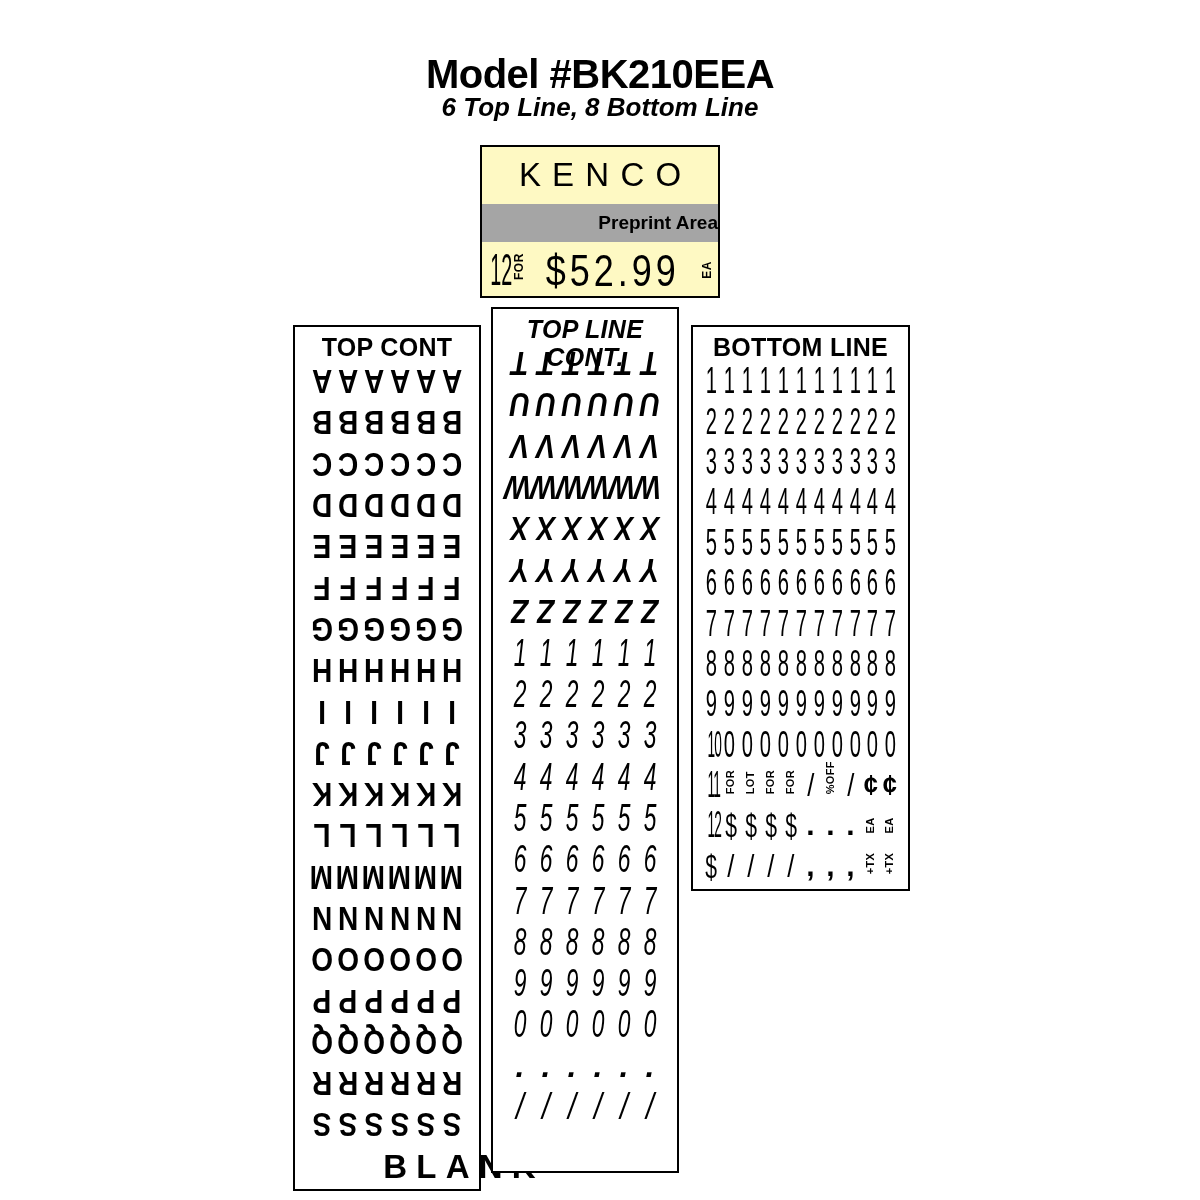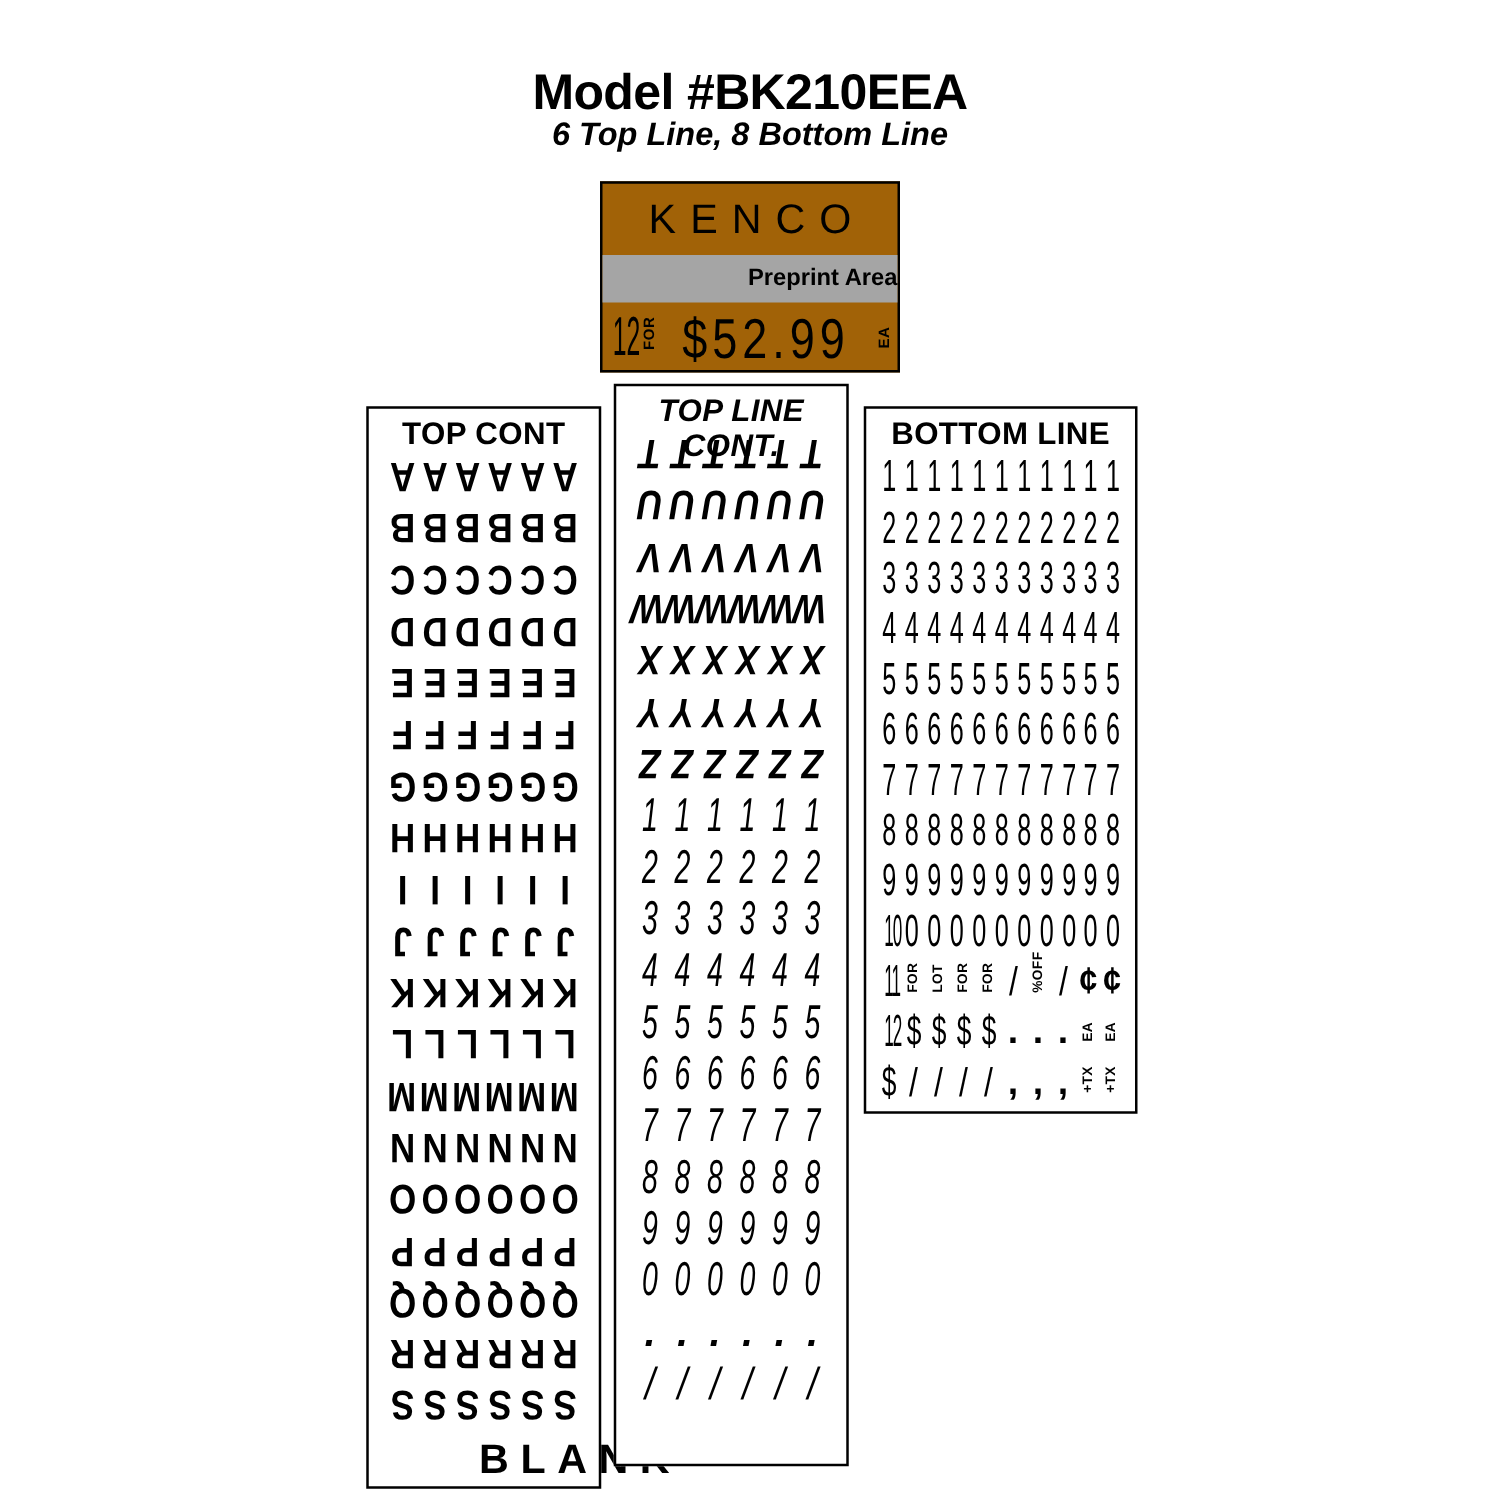--- a/index.html
+++ b/index.html
@@ -7,21 +7,21 @@
           font-family:"Liberation Sans",sans-serif;overflow:hidden;}
 
   
   .hdr{position:absolute;left:0;width:100%;text-align:center;line-height:1.1;}
   .title{top:6px;font-size:40px;font-weight:800;letter-spacing:-0.5px;margin-top:46px;}
   .subtitle{top:53px;font-size:34px;font-weight:700;font-style:italic;}
   .subtitle2{top:93px;font-size:26px;font-weight:700;font-style:italic;}
 
   
   .label-box{position:absolute;left:480px;top:145px;width:240px;height:153px;
-             border:2px solid #000;box-sizing:border-box;background:#a16207;}
+             border:2px solid #000;box-sizing:border-box;background:#fef9c3;}
   .kenco{margin-top:11px;text-align:center;font-size:33px;font-weight:500;
          letter-spacing:0.34em;text-indent:0.34em;line-height:1;}
   .preprint{position:absolute;left:0;right:0;top:57px;height:38px;background:var(--gray,#a5a5a5);
             display:flex;align-items:center;justify-content:flex-end;font-weight:700;font-size:19px;}
   .price-line{position:absolute;left:0;right:0;top:98px;height:50px;
               display:flex;align-items:center;justify-content:center;}
   .qty{display:inline-block;font-size:44px;font-weight:400;transform:scaleX(0.45);
        width:26px;text-align:center;line-height:1;}
   .vword-lbl{display:inline-block;font-size:12px;font-weight:700;transform:rotate(-90deg);
              width:20px;white-space:nowrap;text-align:center;letter-spacing:0.5px;}

